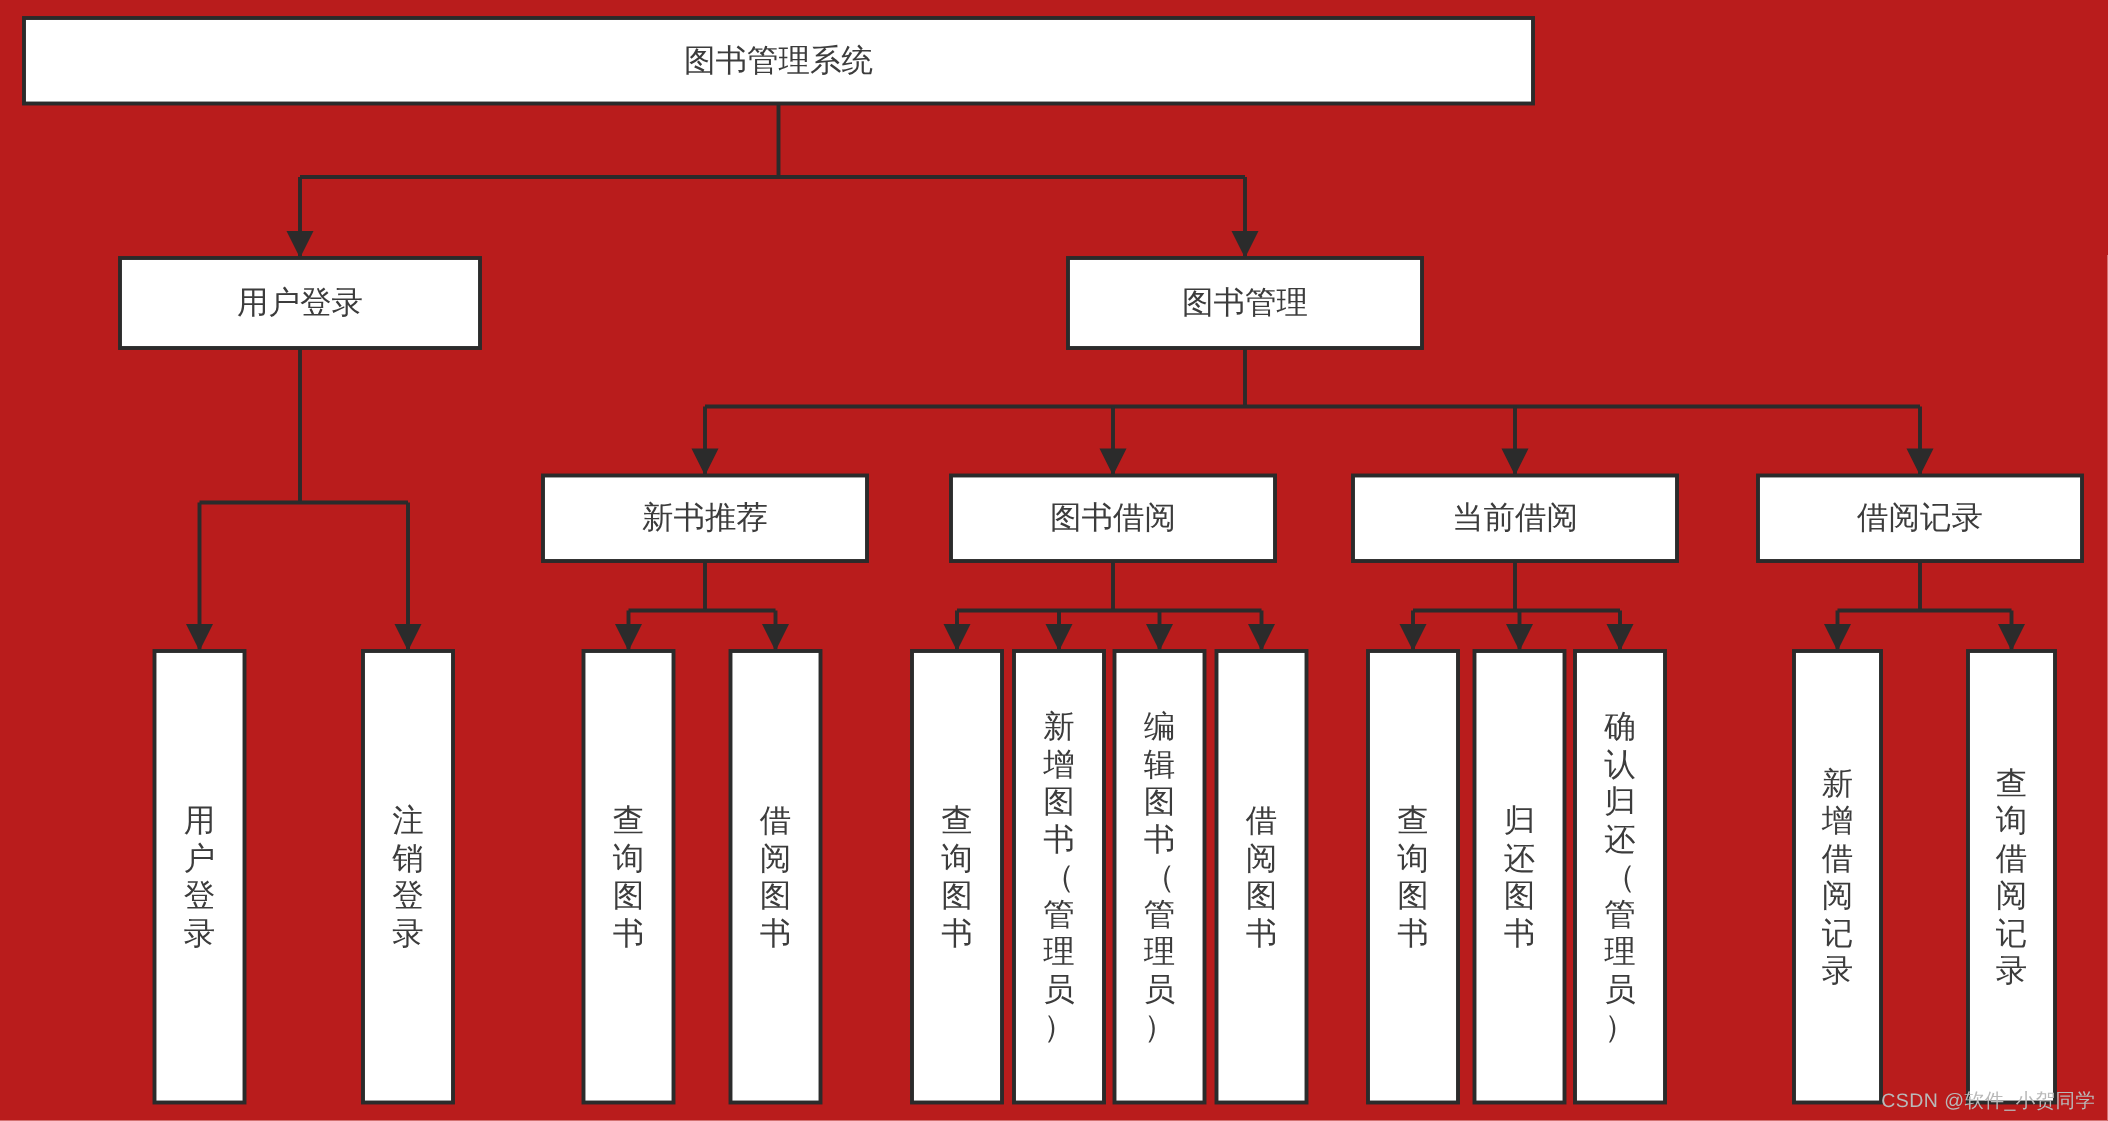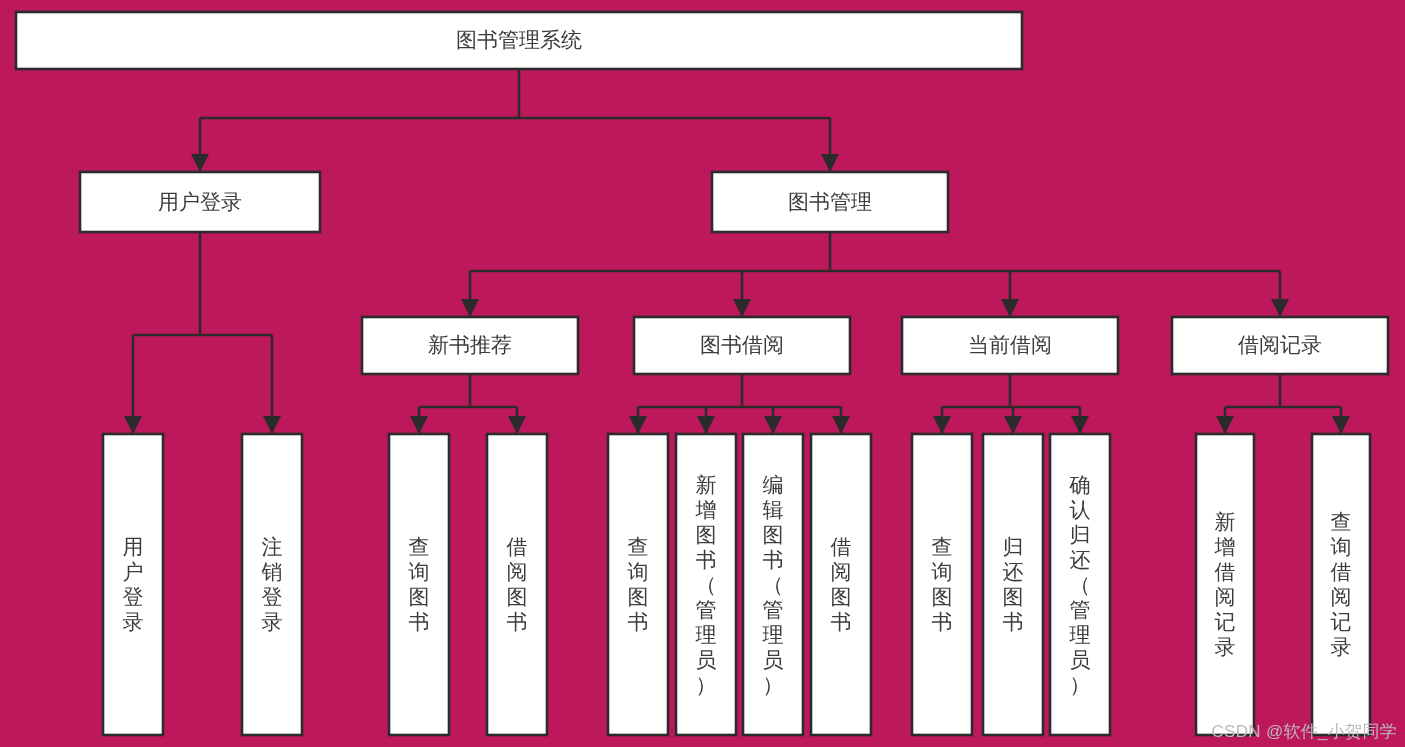--- a/index.html
+++ b/index.html
@@ -11,21 +11,21 @@
   body {
     width: 1405px;
     height: 747px;
     overflow: hidden;
     font-family: "Liberation Sans", "DejaVu Sans", sans-serif;
   }
   #diagram-root {
     position: relative;
     width: 1405px;
     height: 747px;
-    background: #be185d;
+    background: #b91c1c;
   }
   svg#flow-svg {
     position: absolute;
     left: 0;
     top: 0;
     width: 1405px;
     height: 747px;
     display: block;
   }
   .node-box {
@@ -54,21 +54,21 @@
     fill: #3c3c3c;
     font-family: "Liberation Sans", "DejaVu Sans", sans-serif;
     font-size: 21px;
     text-anchor: middle;
   }
   .watermark-text {
     position: absolute;
     right: 8px;
     bottom: 4px;
     font-family: "Liberation Sans", "DejaVu Sans", sans-serif;
-    font-size: 17px;
+    font-size: 13px;
     color: #b9b9b9;
     white-space: nowrap;
     letter-spacing: 0.3px;
   }
 </style>
 </head>
 <body>
 
 <div id="diagram-root">
 

